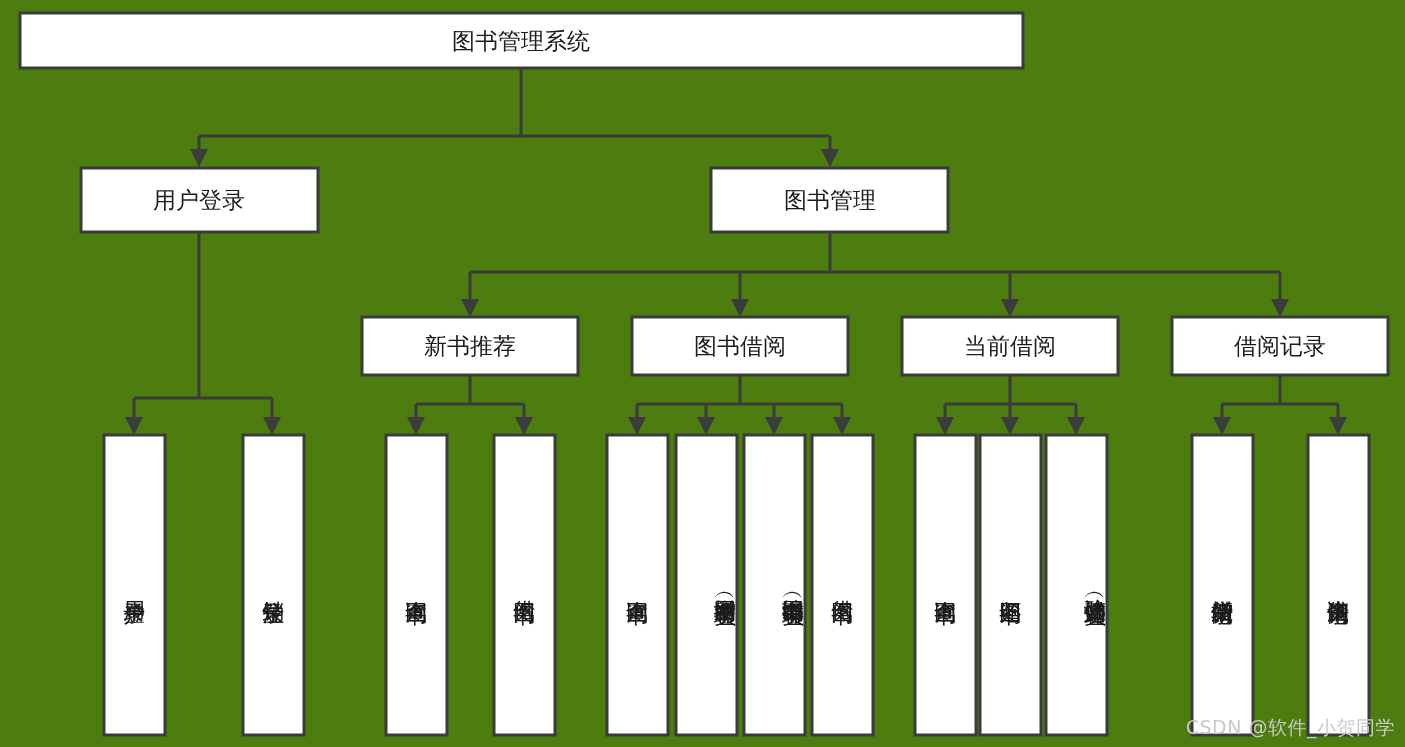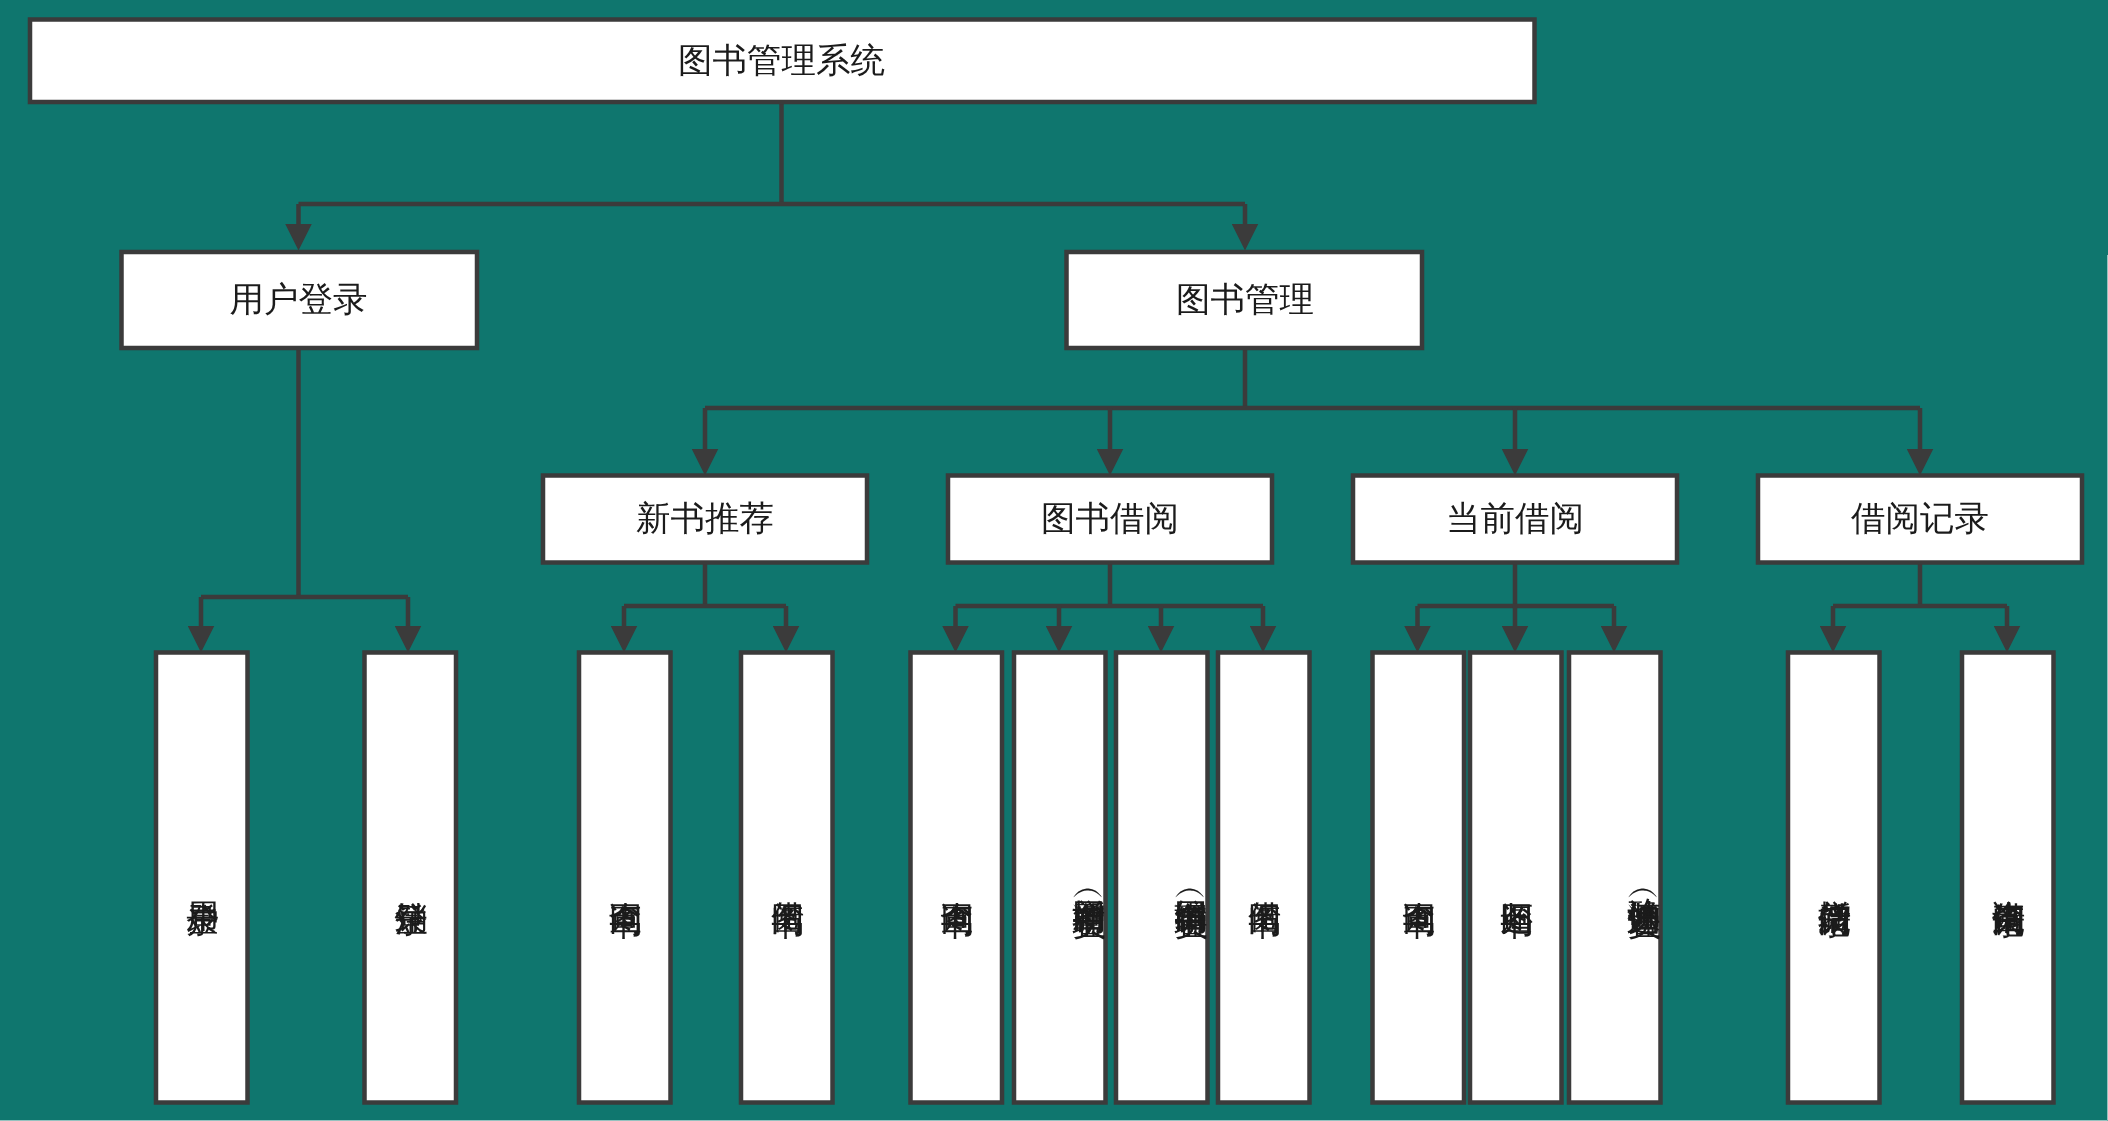--- a/index.html
+++ b/index.html
@@ -4,21 +4,21 @@
 <style>
   html, body {
     margin: 0;
     padding: 0;
     background: #ffffff;
   }
   #diagram-root {
     position: relative;
     width: 1405px;
     height: 747px;
-    background: #0f766e;
+    background: #4d7c0f;
     font-family: "DejaVu Sans", "Liberation Sans", sans-serif;
     overflow: hidden;
   }
   svg.flow {
     position: absolute;
     left: 0;
     top: 0;
     width: 1405px;
     height: 747px;
   }
@@ -194,13 +194,14 @@
   <div class="leaf-label" style="left:744px; top:435px; width:61px; height:300px; display:flex; align-items:flex-start; justify-content:center;">编辑图书（管理员）</div>
   <div class="leaf-label" style="left:812px; top:435px; width:61px; height:300px; display:flex; align-items:center; justify-content:center;">借阅图书</div>
 
   <div class="leaf-label" style="left:915px; top:435px; width:61px; height:300px; display:flex; align-items:center; justify-content:center;">查询图书</div>
   <div class="leaf-label" style="left:980px; top:435px; width:61px; height:300px; display:flex; align-items:center; justify-content:center;">归还图书</div>
   <div class="leaf-label" style="left:1046px; top:435px; width:61px; height:300px; display:flex; align-items:flex-start; justify-content:center;">确认归还（管理员）</div>
 
   <div class="leaf-label" style="left:1192px; top:435px; width:61px; height:300px; display:flex; align-items:center; justify-content:center;">新增借阅记录</div>
   <div class="leaf-label" style="left:1308px; top:435px; width:61px; height:300px; display:flex; align-items:center; justify-content:center;">查询借阅记录</div>
 
+  <div class="watermark">CSDN @软件_小贺同学</div>
 </div>
 
 </body></html>

